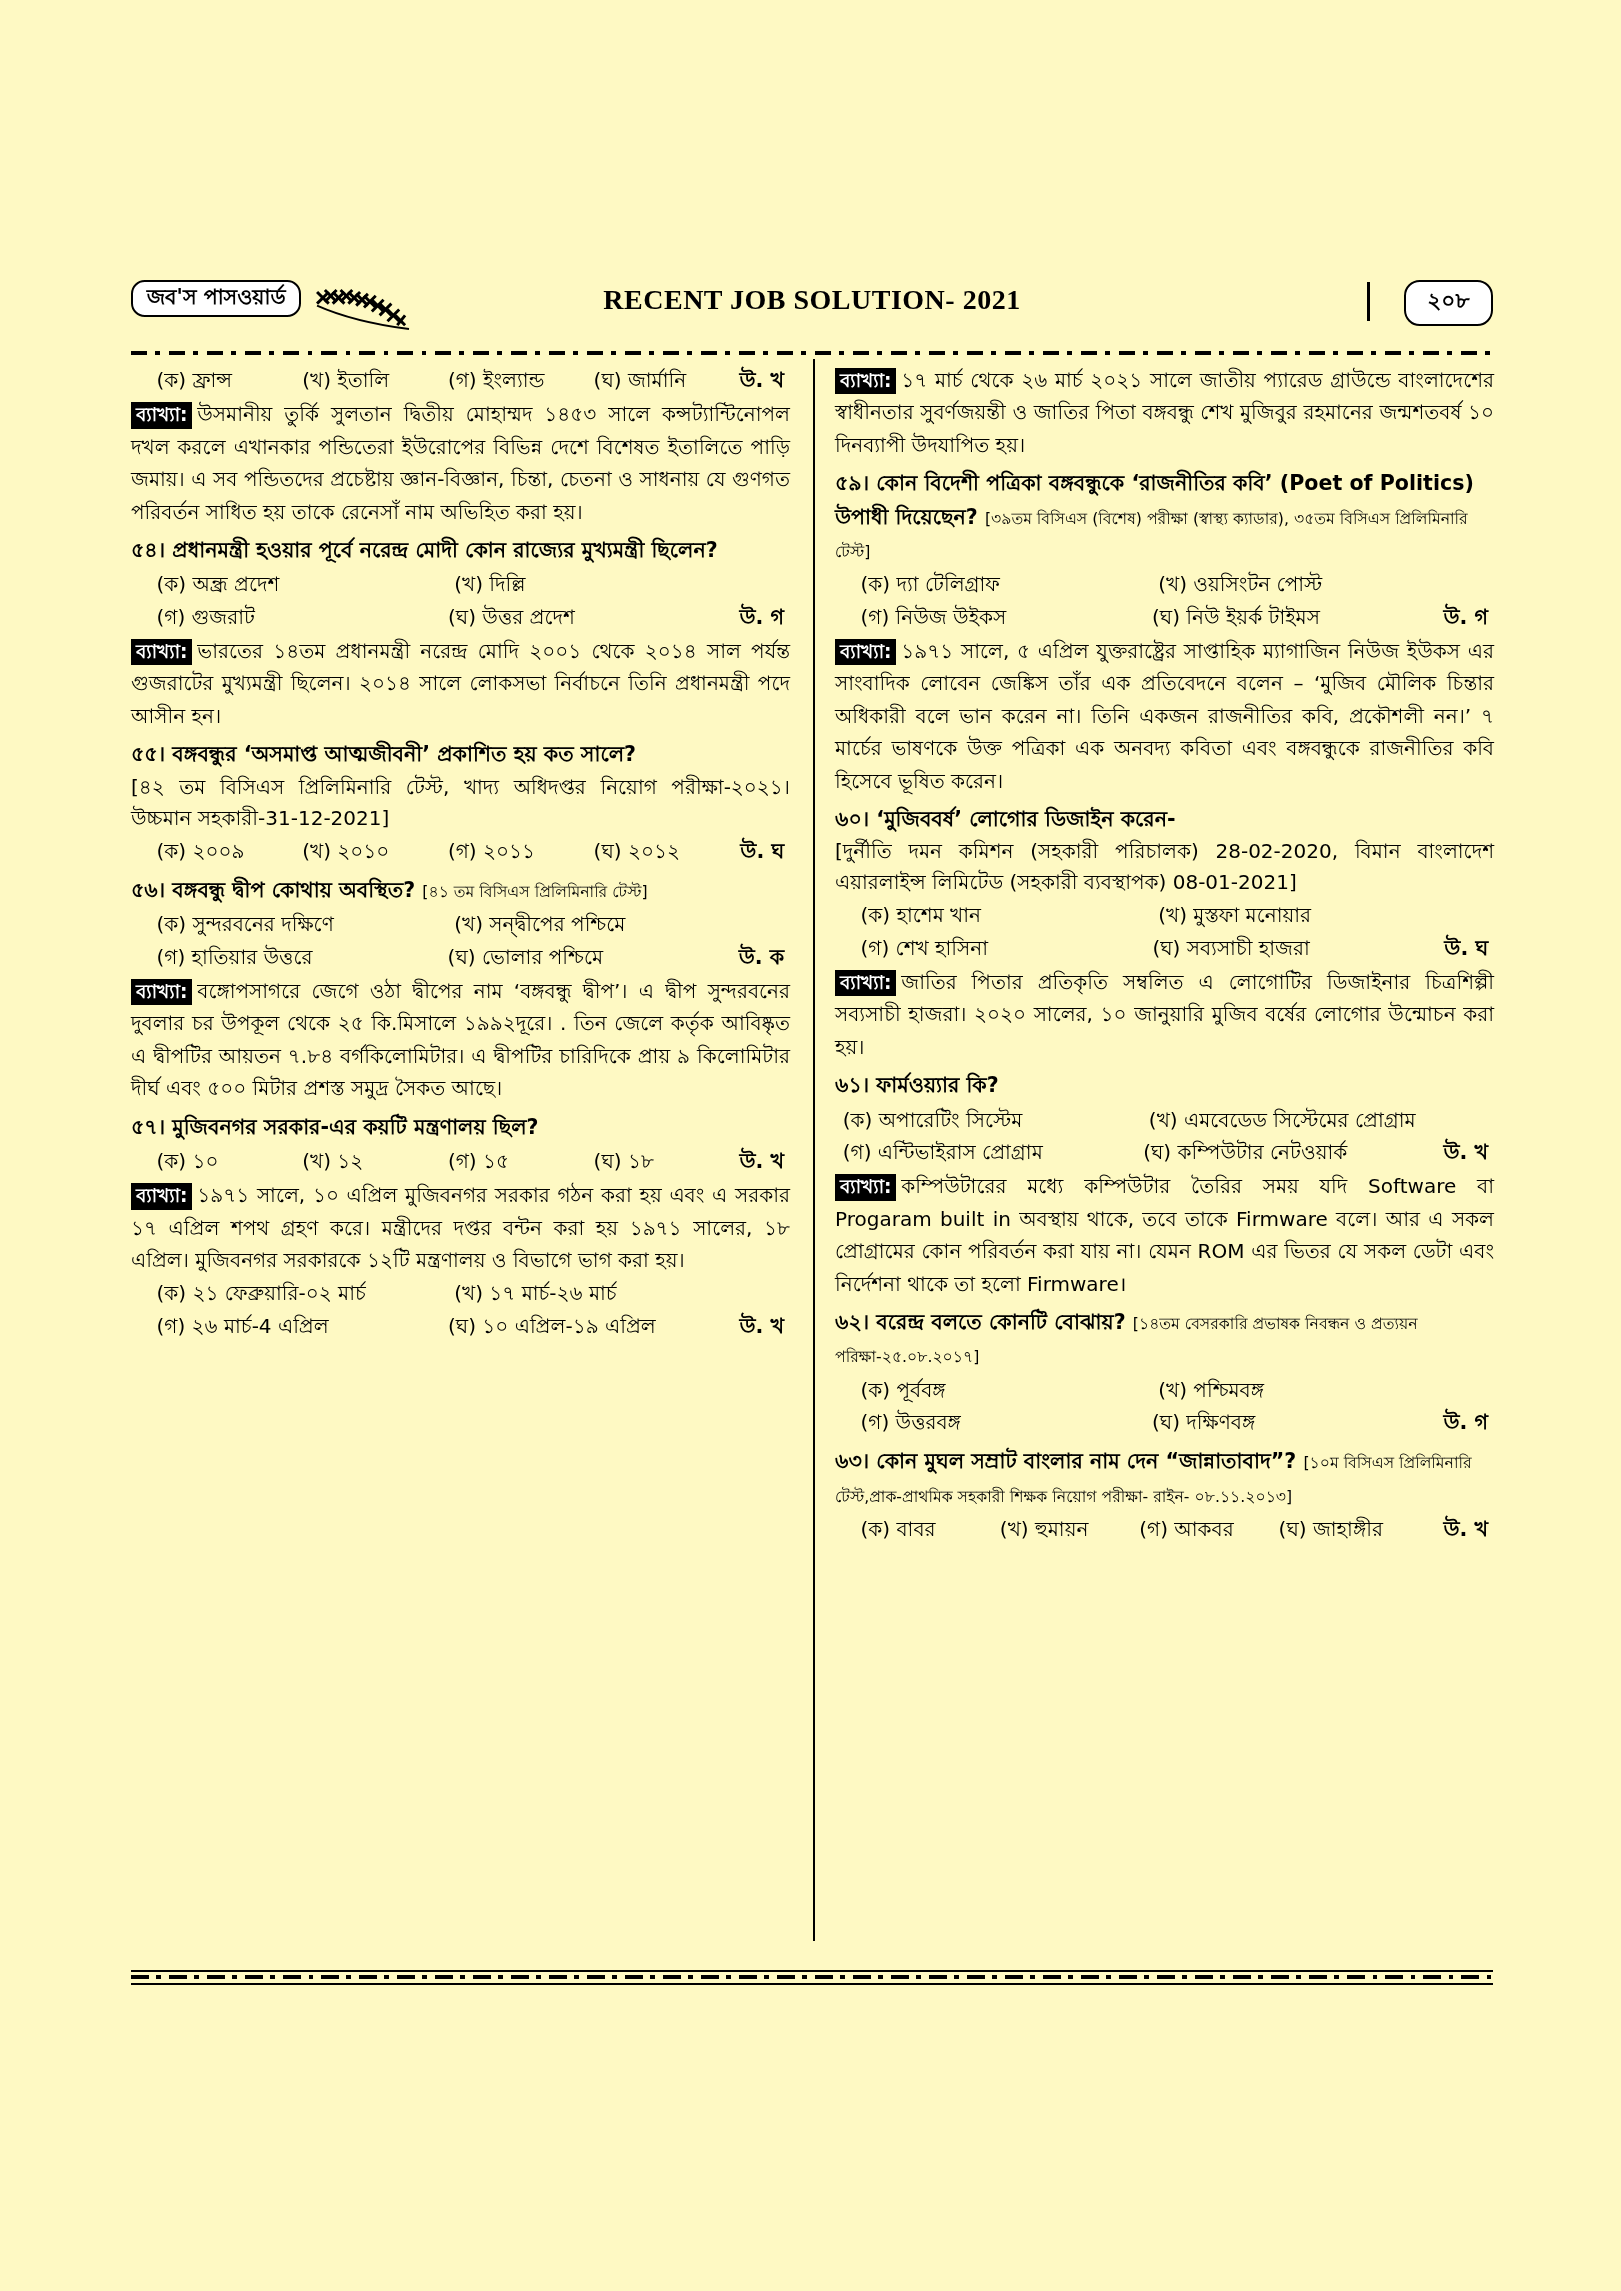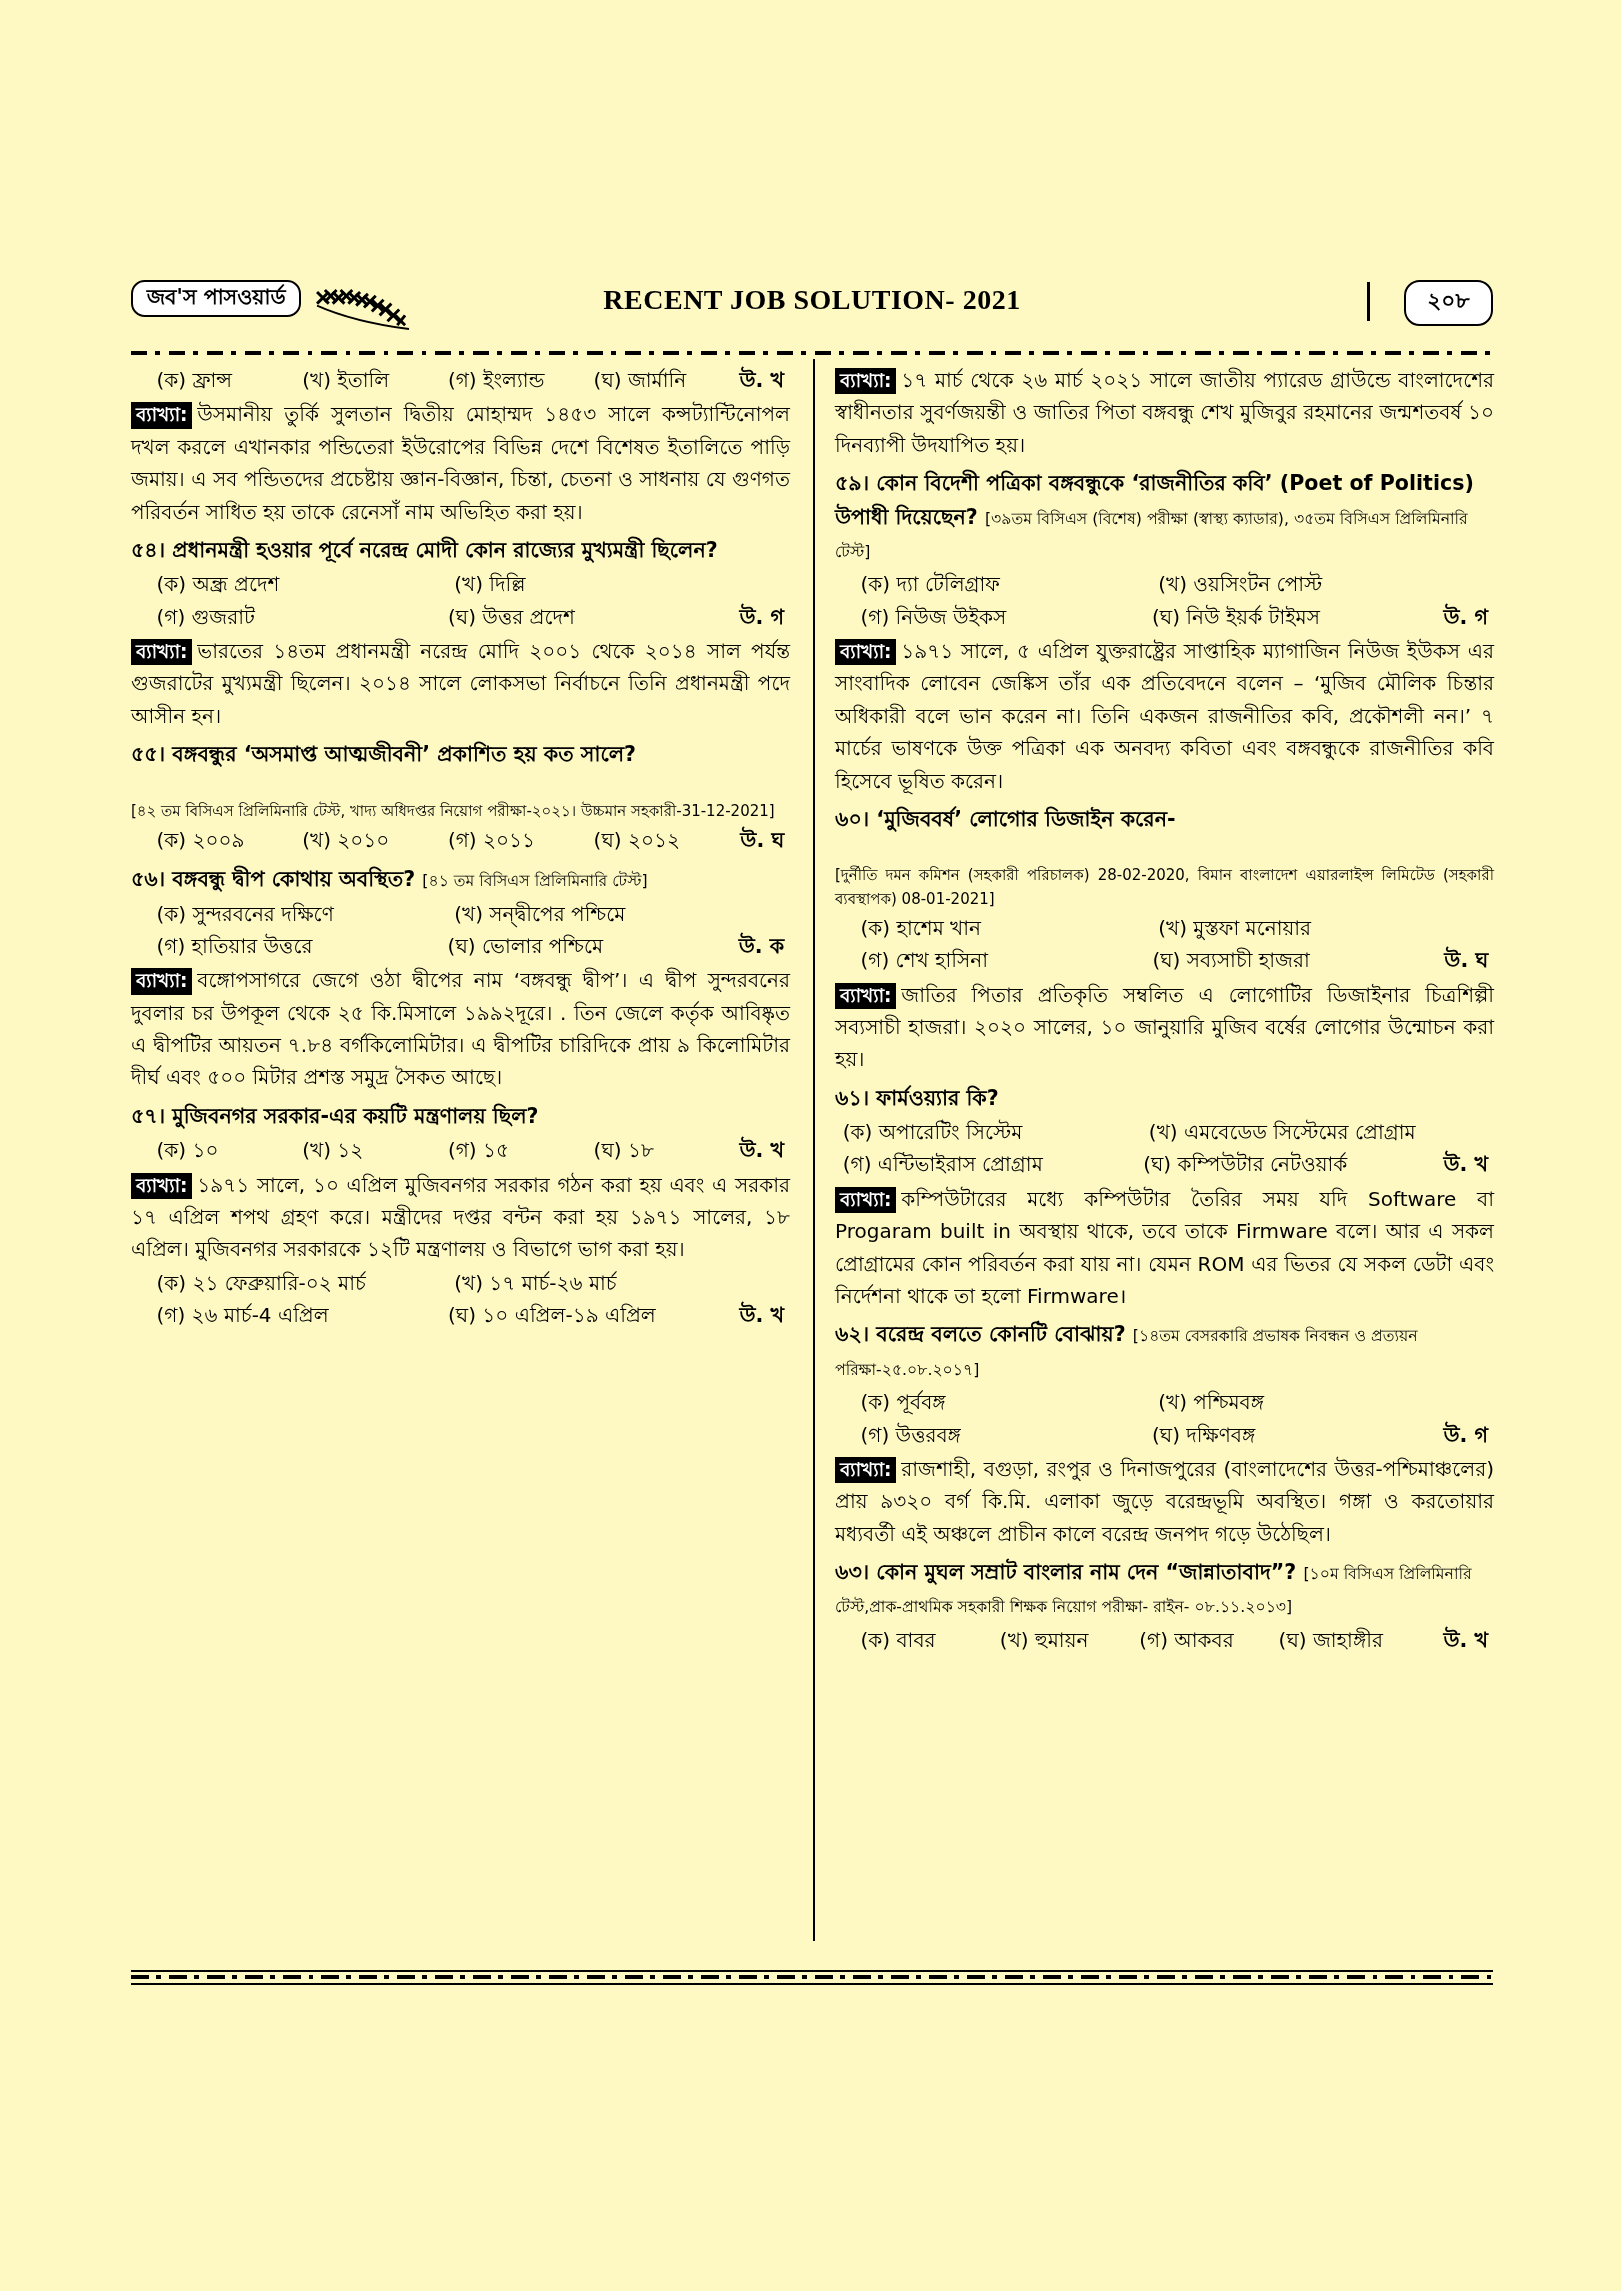--- a/index.html
+++ b/index.html
@@ -127,25 +127,24 @@
     text-align: left;
     margin-top: 6px;
   }
   .qtext .qsrc {
     font-weight: normal;
     font-size: 15.7px;
     font-family: "DejaVu Sans", sans-serif;
   }
   .qsrc-block {
     font-weight: normal;
-    font-size: 15px;
+    font-size: 20px;
     line-height: 1.55;
     text-align: justify;
     text-justify: inter-word;
-    margin-top: 28px;
   }
   .options {
     display: block;
     width: 100%;
     margin-top: 1px;
   }
   .opt-row {
     display: flex;
     width: 100%;
     align-items: baseline;
@@ -395,23 +394,20 @@
         <div class="opt-row">
           <span class="opt">(ক) পূর্ববঙ্গ</span>
           <span class="opt">(খ) পশ্চিমবঙ্গ</span>
         </div>
         <div class="opt-row">
           <span class="opt">(গ) উত্তরবঙ্গ</span>
           <span class="opt">(ঘ) দক্ষিণবঙ্গ</span>
           <span class="ans">উ. গ</span>
         </div>
       </div>
-      <div class="expl">
-        <span class="expl-tag">ব্যাখ্যা:</span><span>রাজশাহী, বগুড়া, রংপুর ও দিনাজপুরের (বাংলাদেশের উত্তর-পশ্চিমাঞ্চলের) প্রায় ৯৩২০ বর্গ কি.মি. এলাকা জুড়ে বরেন্দ্রভূমি অবস্থিত। গঙ্গা ও করতোয়ার মধ্যবর্তী এই অঞ্চলে প্রাচীন কালে বরেন্দ্র জনপদ গড়ে উঠেছিল।</span>
-      </div>
 
       <div class="qtext">
         <span>৬৩। কোন মুঘল সম্রাট বাংলার নাম দেন “জান্নাতাবাদ”?</span>
         <span class="qsrc">[১০ম বিসিএস প্রিলিমিনারি টেস্ট,প্রাক-প্রাথমিক সহকারী শিক্ষক নিয়োগ পরীক্ষা- রাইন- ০৮.১১.২০১৩]</span>
       </div>
       <div class="options opt-4col tight">
         <div class="opt-row">
           <span class="opt">(ক) বাবর</span>
           <span class="opt">(খ) হুমায়ন</span>
           <span class="opt">(গ) আকবর</span>

